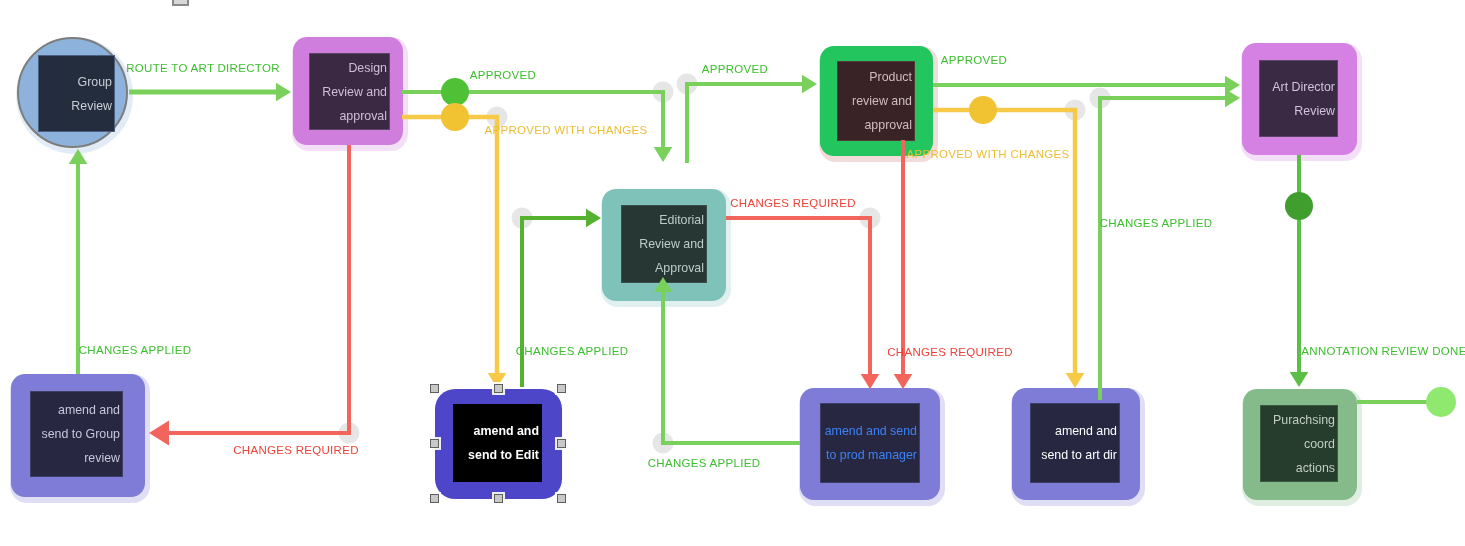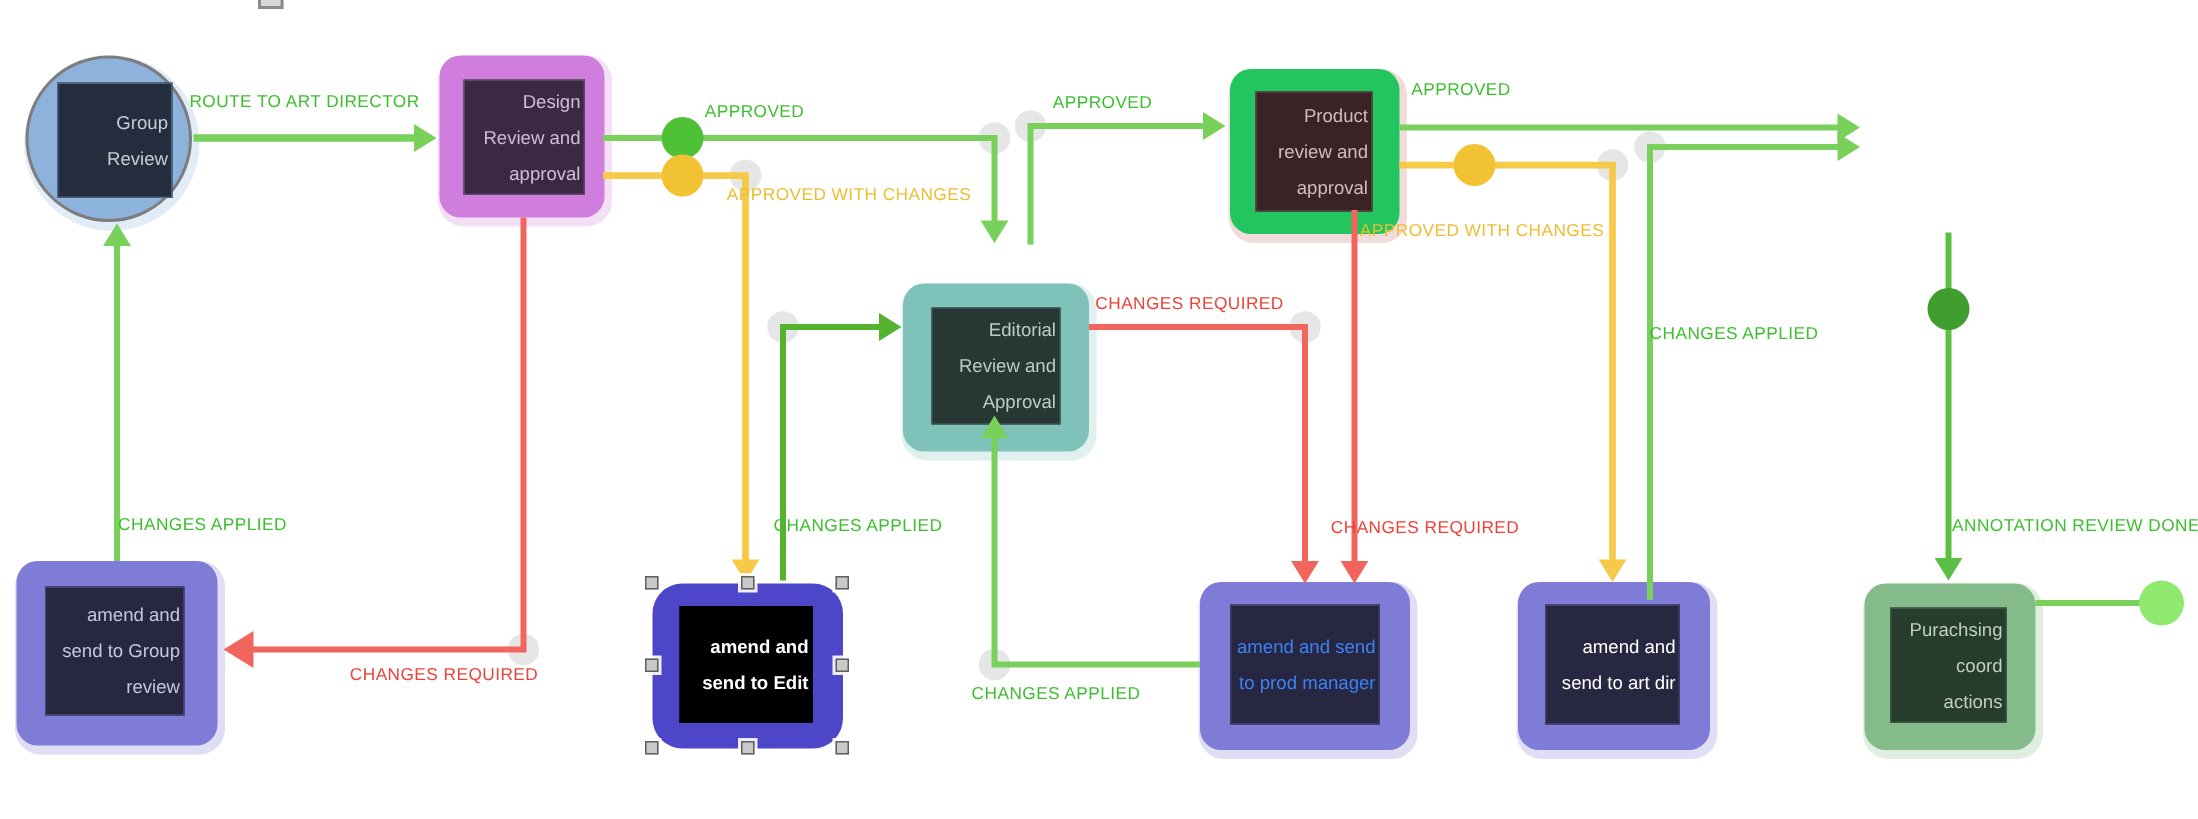--- a/index.html
+++ b/index.html
@@ -49,20 +49,25 @@
       </div>
     </div>
     <div class="node" style="left: 602px; top: 163px; width: 124px; height: 112px; background: rgb(127, 194, 186); box-shadow: rgba(127, 194, 186, 0.25) 2px 3px 0px 3px; margin-top: 26px;">
       <div class="inner" style="left: 19px; top: 16px; width: 86px; height: 78px; background: rgb(39, 55, 51); border: 1px solid rgb(58, 79, 74); color: rgb(189, 204, 200);">
         <div>Editorial Review and Approval</div>
       </div>
     </div>
     <div class="node" style="left: 820px; top: 30px; width: 113px; height: 110px; background: #22c55e; box-shadow: rgba(199, 110, 110, 0.25) 2px 3px 0px 3px; margin-top: 16px;">
       <div class="inner" style="left: 17px; top: 15px; width: 78px; height: 80px; background: rgb(57, 35, 38); border: 1px solid rgb(87, 56, 58); color: rgb(208, 188, 190);">
         <div>Product review and approval</div>
+      </div>
+    </div>
+    <div class="node" style="left: 1242px; top: 43px; width: 115px; height: 112px; background: rgb(213, 128, 227); box-shadow: rgba(213, 128, 227, 0.25) 2px 3px 0px 3px;">
+      <div class="inner" style="left: 17px; top: 17px; width: 79px; height: 77px; background: rgb(58, 42, 68); border: 1px solid rgb(91, 70, 104); color: rgb(211, 195, 220);">
+        <div>Art Director Review</div>
       </div>
     </div>
     <div class="node" style="left: 11px; top: 374px; width: 134px; height: 123px; background: rgb(126, 124, 214); box-shadow: rgba(126, 124, 214, 0.25) 2px 3px 0px 3px;">
       <div class="inner" style="left: 19px; top: 17px; width: 93px; height: 86px; background: rgb(39, 39, 66); border: 1px solid rgb(63, 63, 99); color: rgb(198, 199, 218);">
         <div>amend and send to Group review</div>
       </div>
     </div>
     <div class="node selected" style="left: 435px; top: 389px; width: 127px; height: 110px; background: rgb(78, 70, 201);">
       <div class="inner" style="left: 18px; top: 15px; width: 89px; height: 78px; background: rgb(0, 0, 0); border: 1px solid rgb(0, 0, 0); color: rgb(255, 255, 255); font-weight: bold;">
         <div>amend and send to Edit</div>

